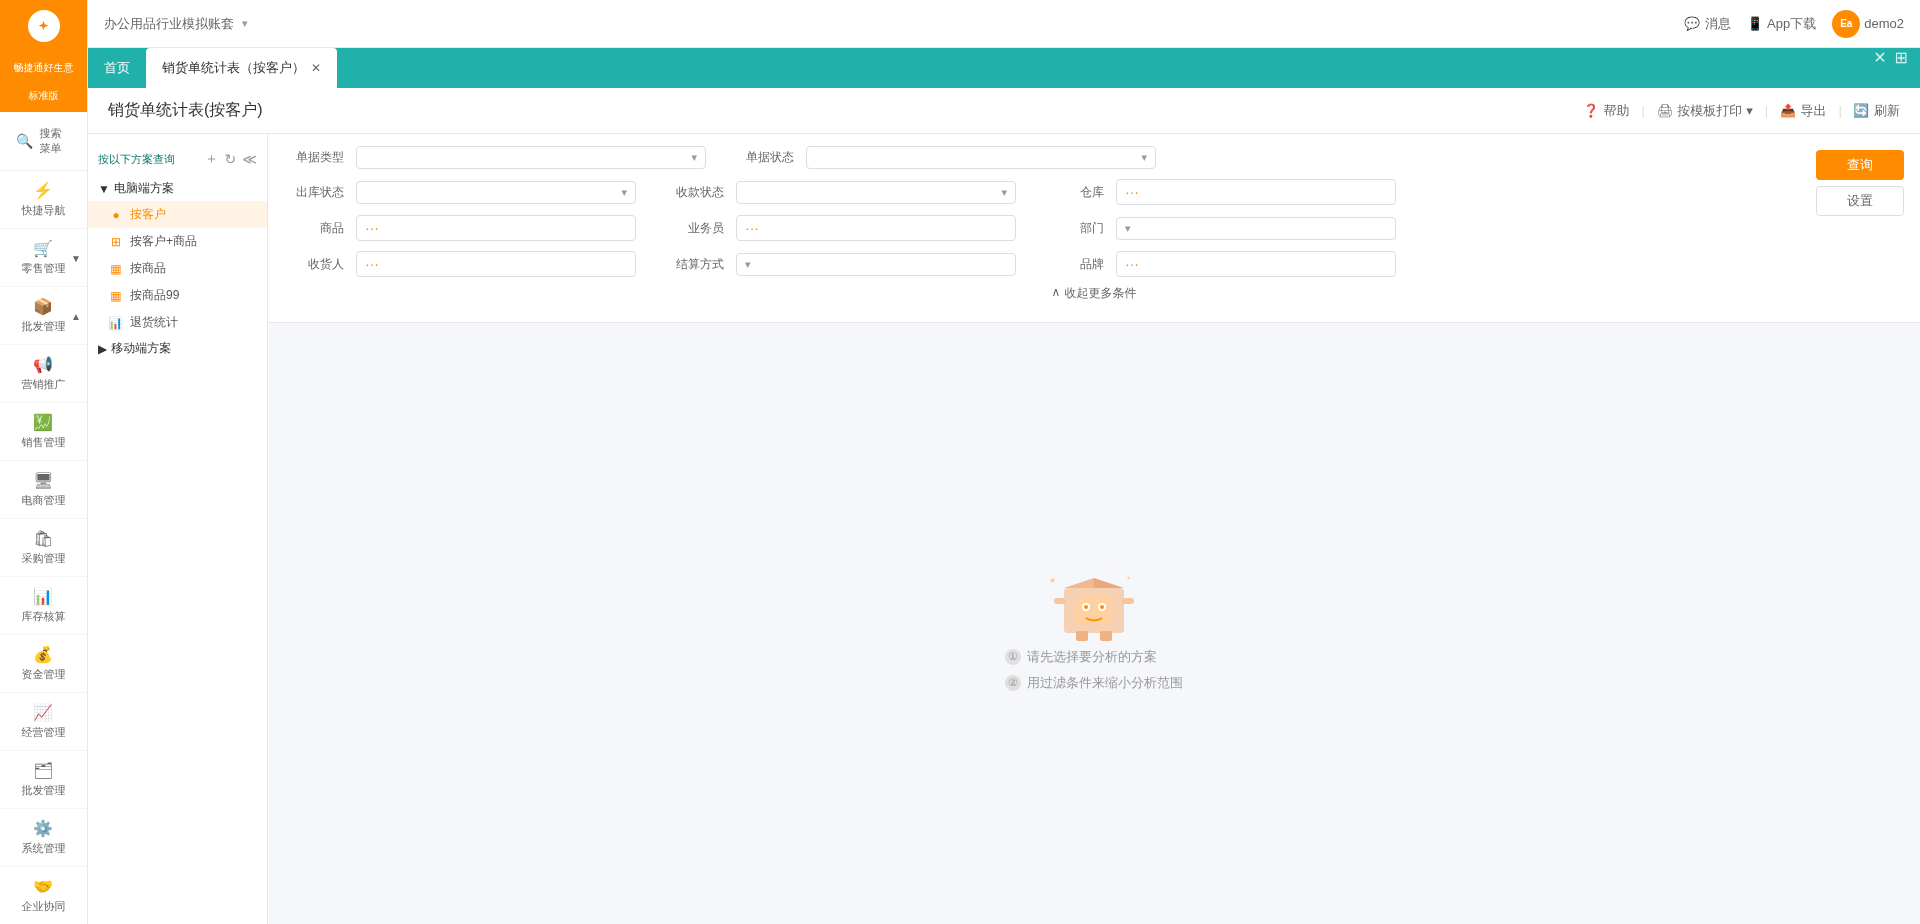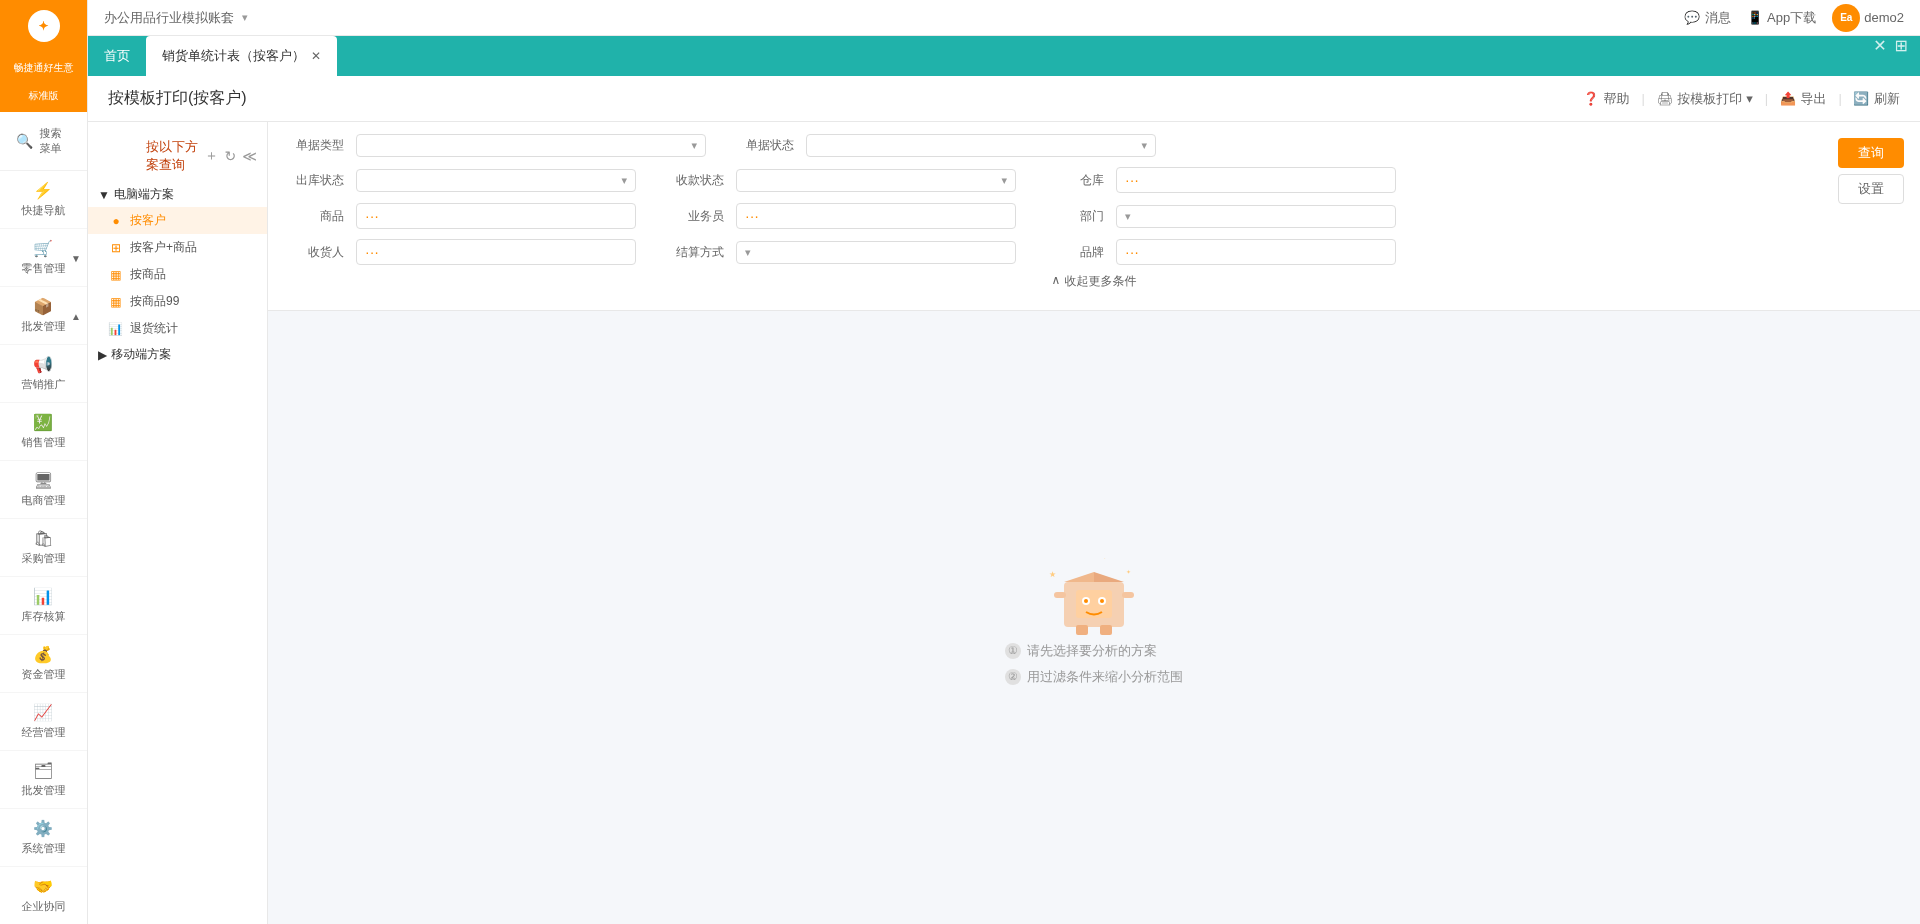--- a/index.html
+++ b/index.html
@@ -16,21 +16,21 @@
 
     .sidebar-nav { flex: 1; overflow-y: auto; }
     .sidebar-nav-item { display: flex; align-items: center; justify-content: center; flex-direction: column; padding: 10px 4px; cursor: pointer; color: #666; font-size: 11px; border-bottom: 1px solid #f5f5f5; position: relative; }
     .sidebar-nav-item .nav-icon { font-size: 16px; margin-bottom: 3px; }
     .sidebar-nav-item .nav-arrow { position: absolute; right: 6px; top: 50%; transform: translateY(-50%); font-size: 10px; }
 
     
     .main { flex: 1; display: flex; flex-direction: column; overflow: hidden; }
 
     
-    .top-header { background: #fff; height: 36px; display: flex; align-items: center; justify-content: space-between; padding: 0 16px; border-bottom: 1px solid #e8e8e8; }
+    .top-header { background: #fff; height: 48px; display: flex; align-items: center; justify-content: space-between; padding: 0 16px; border-bottom: 1px solid #e8e8e8; }
     .header-left { display: flex; align-items: center; gap: 8px; }
     .header-breadcrumb { color: #666; font-size: 13px; display: flex; align-items: center; gap: 4px; }
     .header-dropdown { color: #999; font-size: 11px; cursor: pointer; }
     .header-right { display: flex; align-items: center; gap: 16px; }
     .header-right-item { display: flex; align-items: center; gap: 4px; cursor: pointer; color: #666; font-size: 13px; }
     .avatar { width: 28px; height: 28px; border-radius: 50%; background: #ff8c00; display: flex; align-items: center; justify-content: center; color: #fff; font-size: 11px; overflow: hidden; }
 
     
     .tab-bar { background: #20b2aa; display: flex; align-items: flex-start; height: 40px; padding: 0 0; }
     .tab-item { display: flex; align-items: center; padding: 0 16px; height: 100%; cursor: pointer; color: rgba(255,255,255,0.8); font-size: 13px; gap: 6px; white-space: nowrap; }
@@ -49,21 +49,21 @@
     .page-actions { display: flex; align-items: center; gap: 12px; }
     .page-action-btn { display: flex; align-items: center; gap: 4px; cursor: pointer; color: #666; font-size: 13px; }
     .page-action-sep { color: #ddd; }
 
     
     .body-layout { display: flex; flex: 1; overflow: hidden; }
 
     
     .left-panel { width: 180px; background: #fff; border-right: 1px solid #e8e8e8; padding: 10px 0; overflow-y: auto; flex-shrink: 0; }
     .left-panel-header { display: flex; align-items: center; justify-content: space-between; padding: 6px 10px 8px; }
-    .left-panel-title { font-size: 13px; color: #c2410c; margin-left: 48px; }
+    .left-panel-title { font-size: 11px; color: #0f766e; }
     .left-panel-actions { display: flex; gap: 6px; align-items: center; }
     .left-panel-action { color: #999; cursor: pointer; font-size: 14px; }
 
     .scheme-group { padding: 0; }
     .scheme-group-header { display: flex; align-items: center; padding: 4px 10px; cursor: pointer; color: #333; font-size: 12px; gap: 4px; }
     .scheme-item { display: flex; align-items: center; padding: 5px 10px 5px 20px; cursor: pointer; color: #555; font-size: 12px; gap: 6px; }
     .scheme-item.active { color: #ff8c00; background: #fff3e6; }
     .scheme-item .scheme-icon { width: 16px; height: 16px; display: flex; align-items: center; justify-content: center; font-size: 12px; color: #ff8c00; }
     .scheme-item.active .scheme-icon { color: #ff8c00; }
 
@@ -83,21 +83,21 @@
     .select-control { border: 1px solid #ddd; border-radius: 4px; padding: 4px 8px; font-size: 12px; color: #333; background: #fff; display: flex; align-items: center; justify-content: space-between; cursor: pointer; min-width: 200px; }
     .select-control .placeholder { color: #bbb; }
     .select-arrow { color: #999; font-size: 11px; }
     .select-dots { color: #ff8c00; font-size: 14px; cursor: pointer; }
 
     
     .collapse-bar { display: flex; justify-content: center; padding: 8px; background: #fff; cursor: pointer; color: #666; font-size: 12px; gap: 4px; }
 
     
     .query-actions { display: flex; flex-direction: column; gap: 6px; flex-shrink: 0; margin-left: 12px; }
-    .btn-primary { background: #ff8c00; color: #fff; border: none; border-radius: 4px; padding: 6px 20px; cursor: pointer; font-size: 13px; }
+    .btn-primary { background: #ff8c00; color: #fff; border: none; border-radius: 4px; padding: 6px 31px; cursor: pointer; font-size: 13px; }
     .btn-secondary { background: #fff; color: #666; border: 1px solid #ddd; border-radius: 4px; padding: 5px 16px; cursor: pointer; font-size: 13px; }
 
     
     .empty-state { flex: 1; display: flex; flex-direction: column; align-items: center; justify-content: center; padding: 60px; }
     .empty-tips { list-style: none; color: #999; font-size: 13px; }
     .empty-tips li { margin-bottom: 8px; display: flex; align-items: center; gap: 6px; }
     .tip-num { width: 16px; height: 16px; border-radius: 50%; background: #e0e0e0; color: #999; font-size: 11px; display: flex; align-items: center; justify-content: center; flex-shrink: 0; }
 
     
     .box-robot { width: 100px; height: 100px; }
@@ -219,21 +219,21 @@
     </div>
     <div class="tab-bar-right">
       <span class="tab-bar-btn">✕</span>
       <span class="tab-bar-btn">⊞</span>
     </div>
   </div>
 
   <div class="content">
 
     <div class="page-header">
-      <span class="page-title">按模板打印(按客户)</span>
+      <span class="page-title">销货单统计表(按客户)</span>
       <div class="page-actions">
         <div class="page-action-btn">
           <span>❓</span>
           <span>帮助</span>
         </div>
         <span class="page-action-sep">|</span>
         <div class="page-action-btn">
           <span>🖨</span>
           <span>按模板打印</span>
           <span>▾</span>

